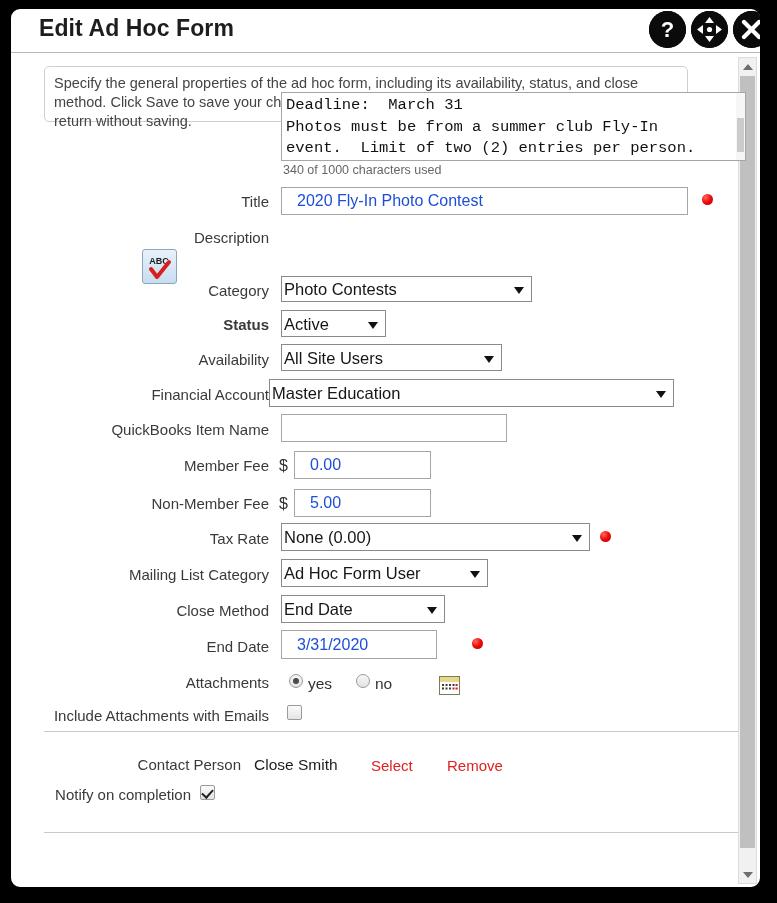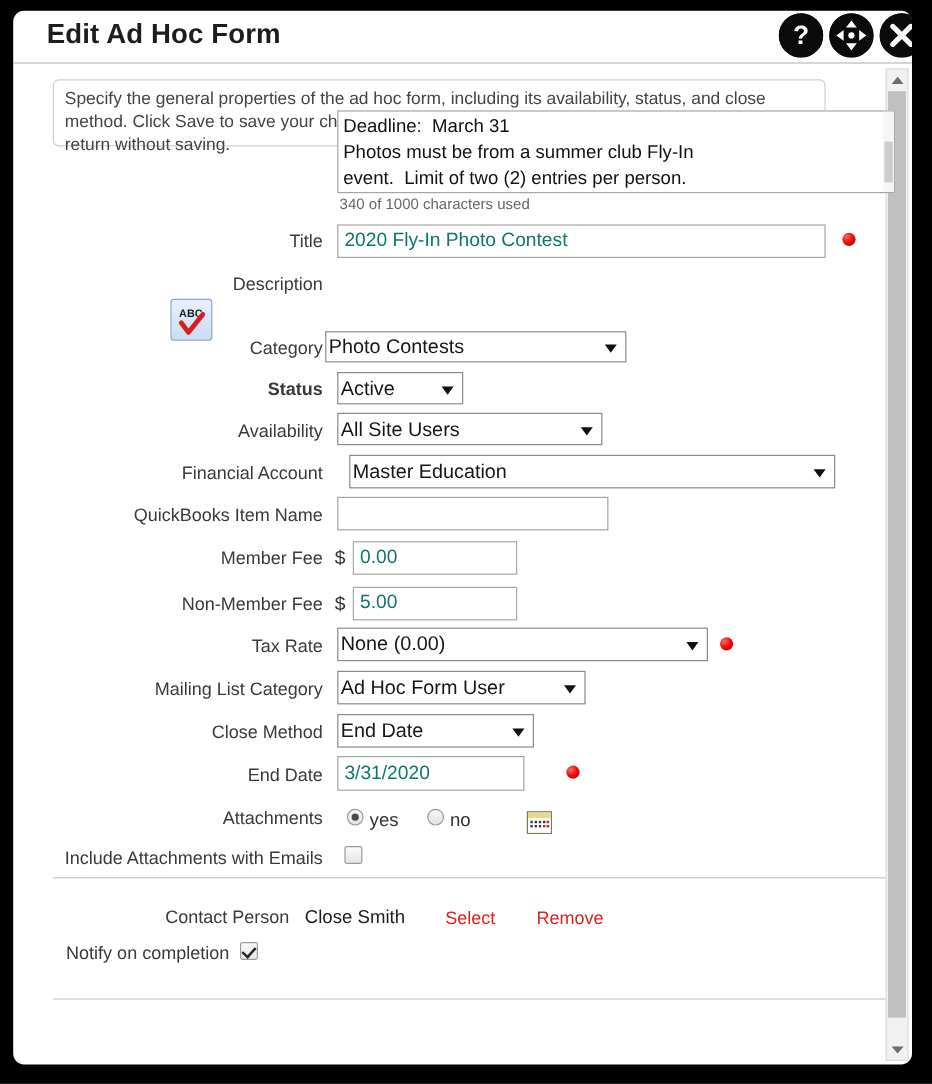--- a/index.html
+++ b/index.html
@@ -138,22 +138,22 @@
     white-space: nowrap;
   }
 
   input.txt {
     position: absolute;
     border: 1px solid #a6a6a6;
     background: #ffffff;
     box-sizing: border-box;
     font-family: "Liberation Sans", sans-serif;
     font-size: 16px;
-    color: #0f766e;
-    padding: 0 5px;
+    color: #1d4ed8;
+    padding: 0 15px;
     outline: none;
   }
 
   select.sel {
     position: absolute;
     border: 1px solid #8a8a8a;
     background: #ffffff;
     box-sizing: border-box;
     font-family: "Liberation Sans", sans-serif;
     font-size: 16.5px;
@@ -204,21 +204,21 @@
     border: 1px solid #a6a6a6;
     background: #ffffff;
     box-sizing: border-box;
     overflow: hidden;
   }
   #description-text {
     position: absolute;
     left: 4px;
     top: 2px;
     width: 440px;
-    font-family: Liberation Sans, sans-serif;
+    font-family: Liberation Mono, monospace;
     font-size: 15.5px;
     line-height: 21.5px;
     color: #111111;
     white-space: pre;
   }
   #desc-scrollbar {
     position: absolute;
     right: 0; top: 0;
     width: 9px;
     height: 100%;
@@ -426,21 +426,21 @@
       <div id="description-text">Deadline:  March 31
 Photos must be from a summer club Fly-In
 event.  Limit of two (2) entries per person.</div>
       <div id="desc-scrollbar">
         <div id="desc-scroll-thumb"></div>
       </div>
     </div>
     <div id="char-count">340 of 1000 characters used</div>
 
     <div class="row-label" style="top:229px;">Category</div>
-    <div class="selwrap" style="left:260px; top:223px; width:251px; height:26px;">
+    <div class="selwrap" style="left:270px; top:223px; width:251px; height:26px;">
       <select class="sel">
         <option>Photo Contests</option>
       </select>
       <span class="caret"></span>
     </div>
 
     <div class="row-label" style="top:263px;font-weight:bold;">Status</div>
     <div class="selwrap" style="left:270px; top:257px; width:105px; height:27px;">
       <select class="sel">
         <option>Active</option>
@@ -450,21 +450,21 @@
 
     <div class="row-label" style="top:298px;">Availability</div>
     <div class="selwrap" style="left:270px; top:291px; width:221px; height:27px;">
       <select class="sel">
         <option>All Site Users</option>
       </select>
       <span class="caret"></span>
     </div>
 
     <div class="row-label" style="top:333px;">Financial Account</div>
-    <div class="selwrap" style="left:280px; top:326px; width:405px; height:28px;">
+    <div class="selwrap" style="left:258px; top:326px; width:405px; height:28px;">
       <select class="sel">
         <option>Master Education</option>
       </select>
       <span class="caret"></span>
     </div>
 
     <div class="row-label" style="top:368px;">QuickBooks Item Name</div>
     <input class="txt" style="left: 270px; top: 361px; width: 226px; height: 28px;" value="">
 
     <div class="row-label" style="top:404px;">Member Fee</div>

